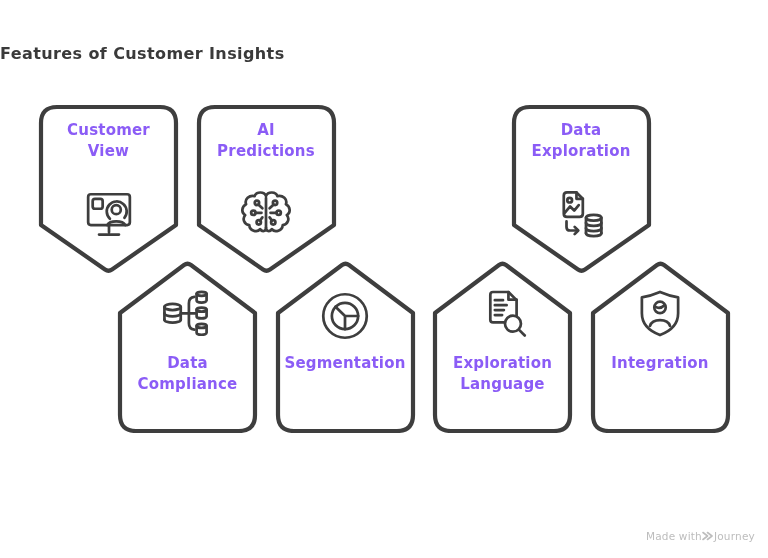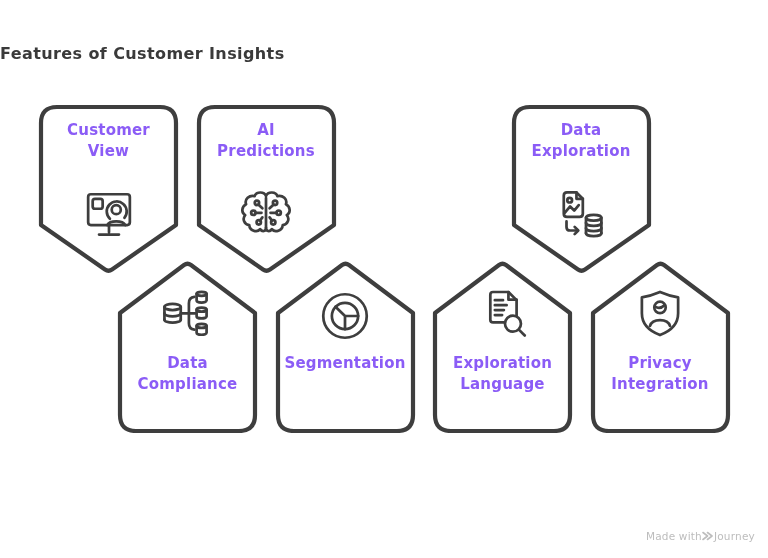--- a/index.html
+++ b/index.html
@@ -163,21 +163,20 @@
     <svg class="shape" viewBox="0 0 141 172">
       <path class="outline" d="M 67,4 Q 70.5,1.5 74,4 L 138,52 V 154 Q 138,170 122,170 H 19 Q 3,170 3,154 V 52 Z"></path>
     </svg>
     <svg class="icon" viewBox="0 0 64 64">
       <path class="ic" d="M32,5.5 C39,8.5 46,10.5 52,11.5 V29 q0,16.5 -20,24 q-20,-7.5 -20,-24 V11.5 C18,10.5 25,8.5 32,5.5 Z"></path>
       <circle class="ic" cx="32" cy="22.5" r="6.3"></circle>
       <path class="ic" stroke-width="2.6" d="M26.5,21.5 C30,24 34,23 37.3,19.8"></path>
       <path class="ic" d="M21,43 C23.5,34.5 40.5,34.5 43,43"></path>
     </svg>
     <div class="label">
-      <div>Privacy</div>
       <div>Integration</div>
     </div>
   </div>
 
   <div class="watermark">
     <span>Made with</span>
     <svg class="wm-icon" width="12" height="10" viewBox="0 0 12 10">
       <path d="M1,1.5 L5.5,5 L1,8.5 M5.5,1.5 L10,5 L5.5,8.5" fill="none" stroke="#bdbdbd" stroke-width="1.6" stroke-linecap="round" stroke-linejoin="round"></path>
     </svg>
     <span>Journey</span>

